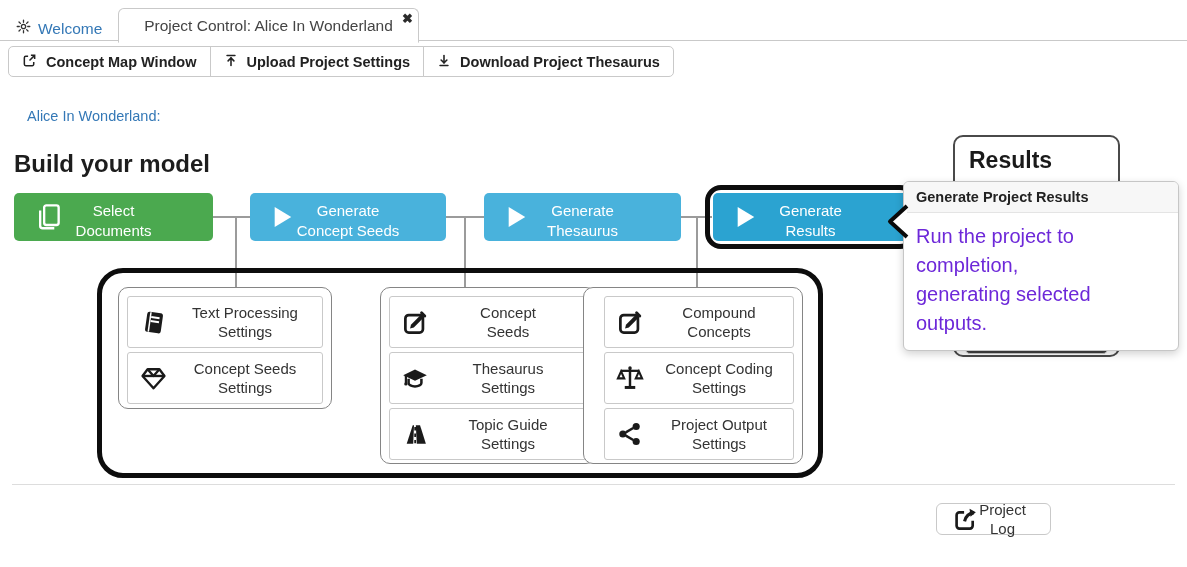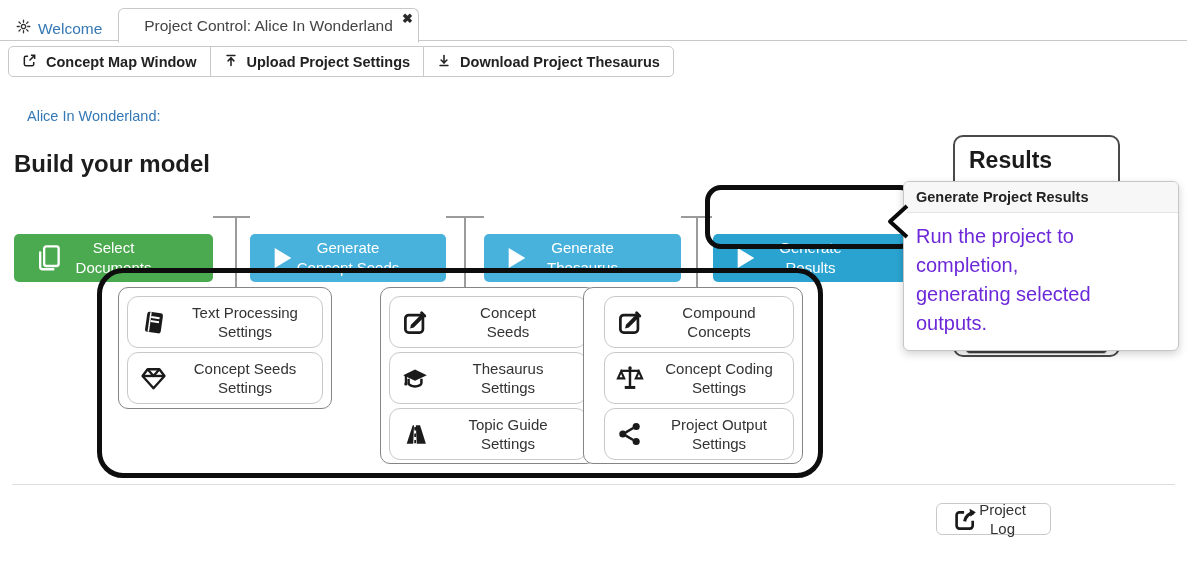--- a/index.html
+++ b/index.html
@@ -26,34 +26,34 @@
 
   
   .proj-link{position:absolute;left:27px;top:108px;font-size:14.5px;color:#3478b6;cursor:pointer;}
   .h1{position:absolute;left:14px;top:150px;font-size:24px;font-weight:bold;color:#1d1d1d;}
 
   
   .line{position:absolute;background:#9b9b9b;z-index:0;}
 
   
   .step{position:absolute;top:193px;height:48px;border-radius:5px;z-index:2;cursor:pointer;
-       display:flex;align-items:center;margin-top:41px;}
+       display:flex;align-items:flex-end;}
   .step .icon{position:absolute;left:20px;top:50%;transform:translateY(-50%);display:flex;}
   .step .slbl{width:100%;text-align:center;color:#fff;font-size:15px;line-height:1.32;}
   .step-green{background:#4ba94f;}
   .step-blue{background:#49b2dc;}
   .step-darkblue{background:#2ba3d1;}
   .ring{position:absolute;border:5px solid #0d0d0d;box-sizing:border-box;pointer-events:none;z-index:3;}
   .ring-results{left:705px;top:185px;width:211px;height:64px;border-radius:16px;}
   .ring-groups{left:97px;top:268px;width:726px;height:210px;border-radius:26px;}
 
   
   .group{position:absolute;background:#fff;border:1.5px solid #858585;border-radius:10px;
        box-sizing:border-box;padding:8px;z-index:2;}
-  .sitem{display:flex;align-items:center;height:50px;border:1px solid #c9c9c9;border-radius:11px;
+  .sitem{display:flex;align-items:center;height:50px;border:1px solid #c9c9c9;border-radius:3px;
        background:#fff;margin-bottom:4px;cursor:pointer;}
   .sitem:last-child{margin-bottom:0;}
   .sitem .icon{width:50px;display:flex;justify-content:center;}
   .sitem .ilbl{flex:1;text-align:center;font-size:15px;color:#333;line-height:1.3;padding-right:10px;}
 
   
   .results{position:absolute;left:953px;top:135px;width:167px;height:222px;background:#fff;
        border:2px solid #4a4a4a;border-radius:10px;box-sizing:border-box;z-index:4;}
   .results .rtitle{margin:10px 0 0 14px;font-size:23px;font-weight:bold;color:#1a1a1a;}
   .rbtn{position:absolute;left:10px;width:143px;border-radius:5px;display:flex;align-items:center;

